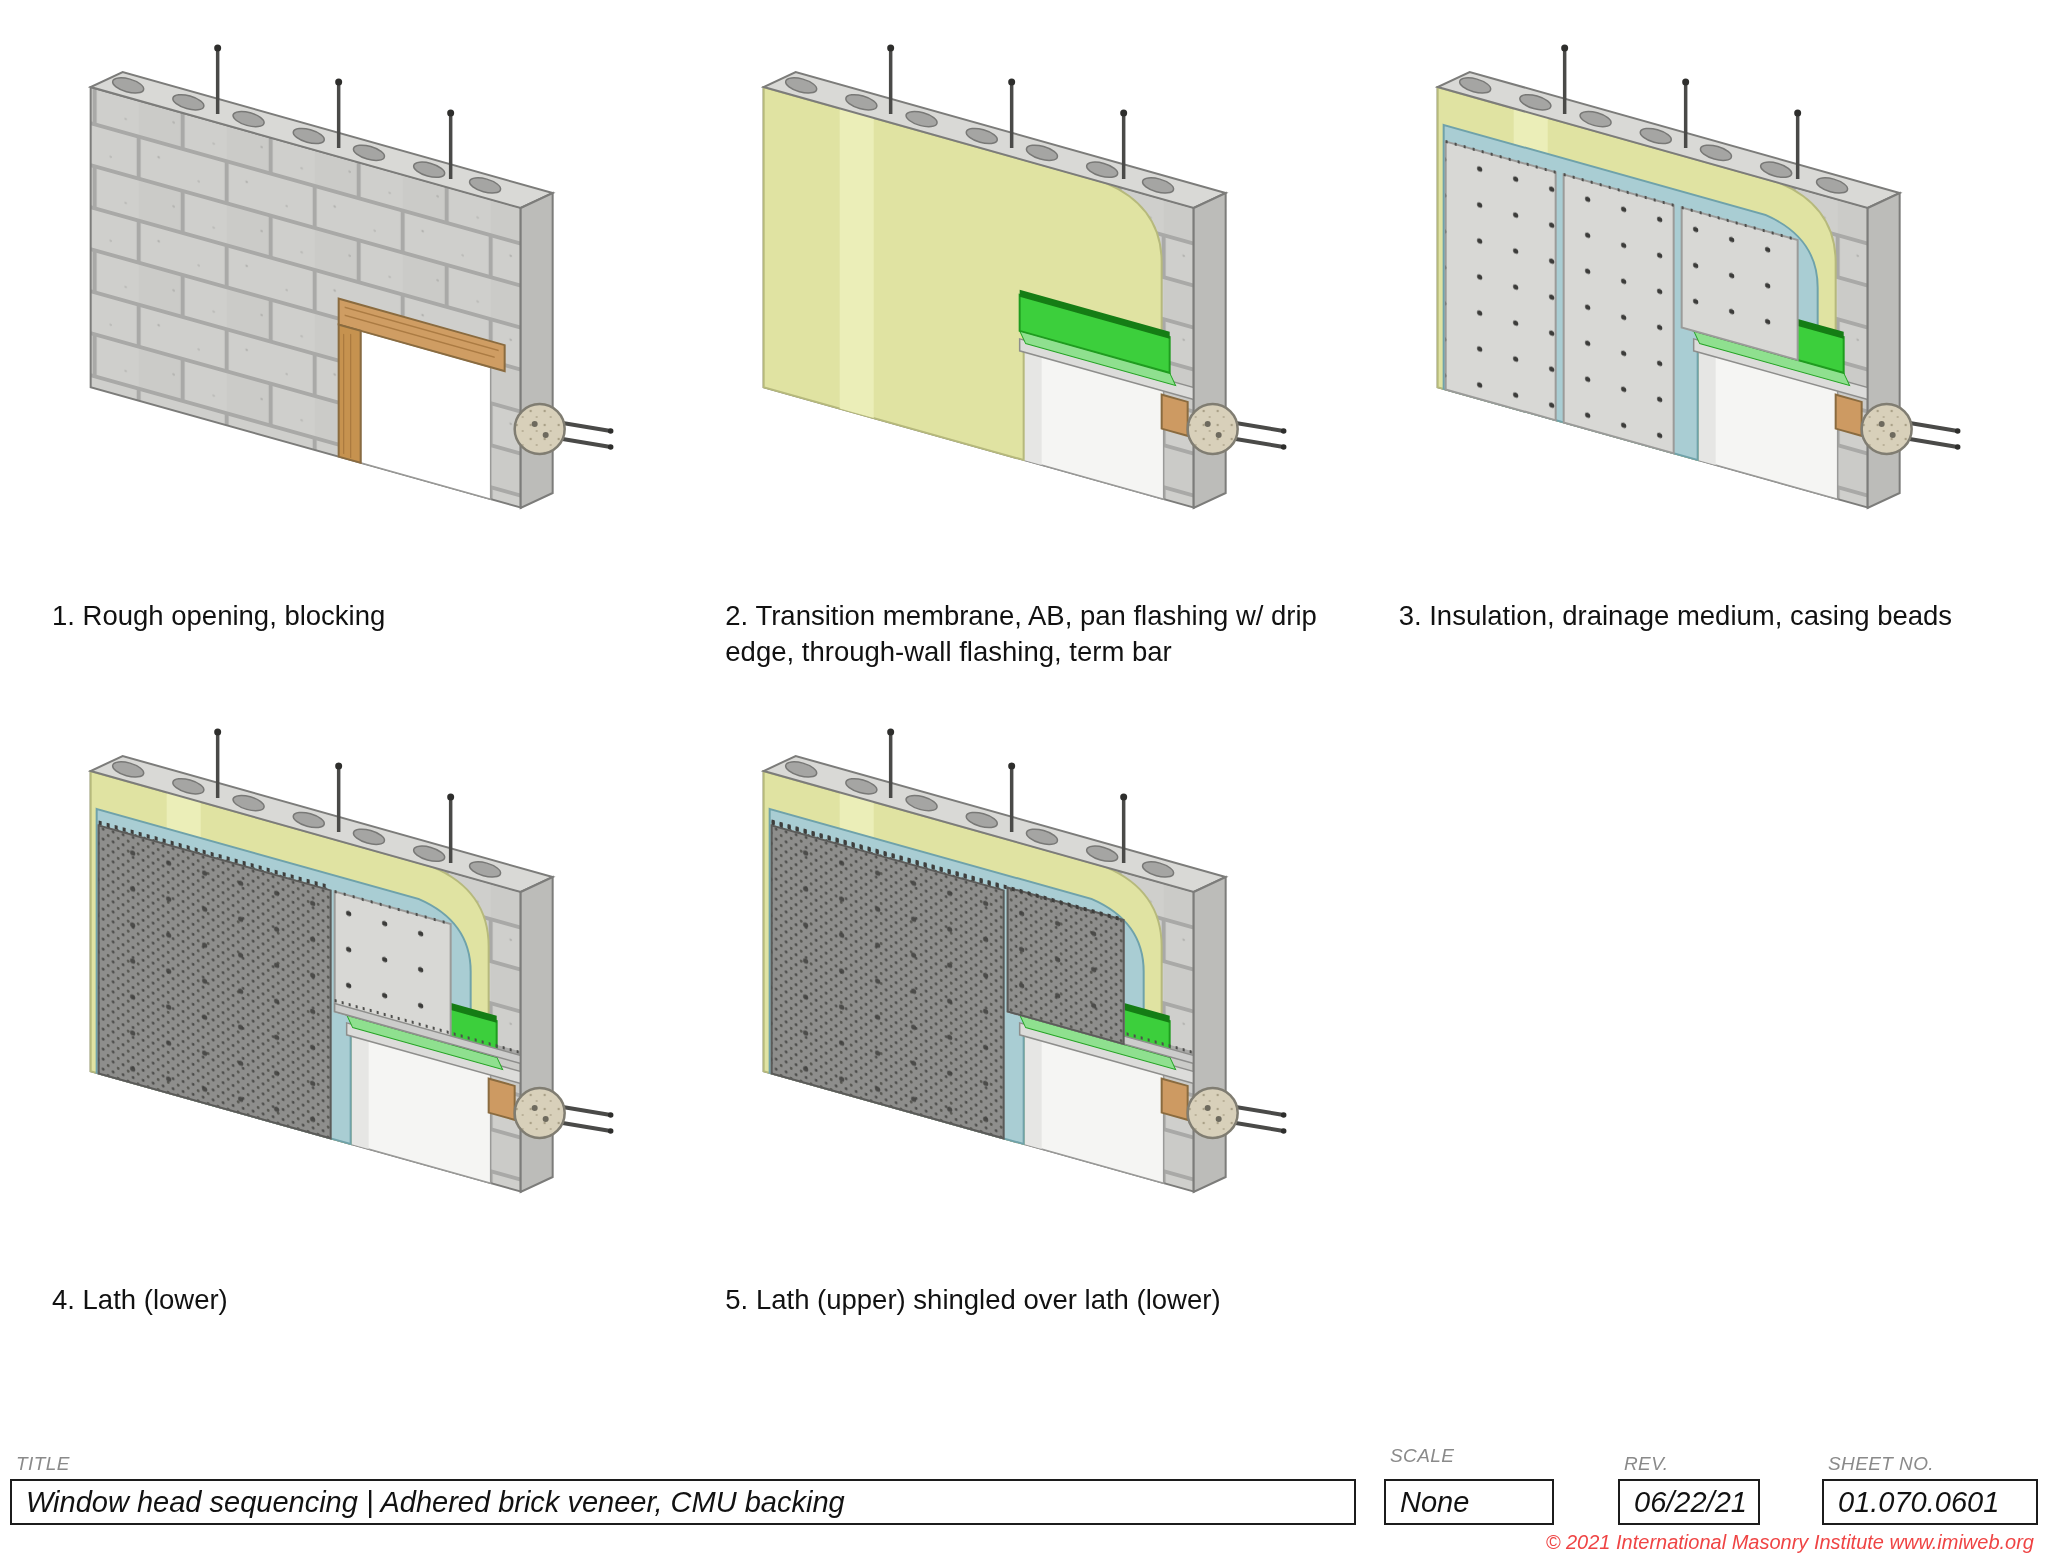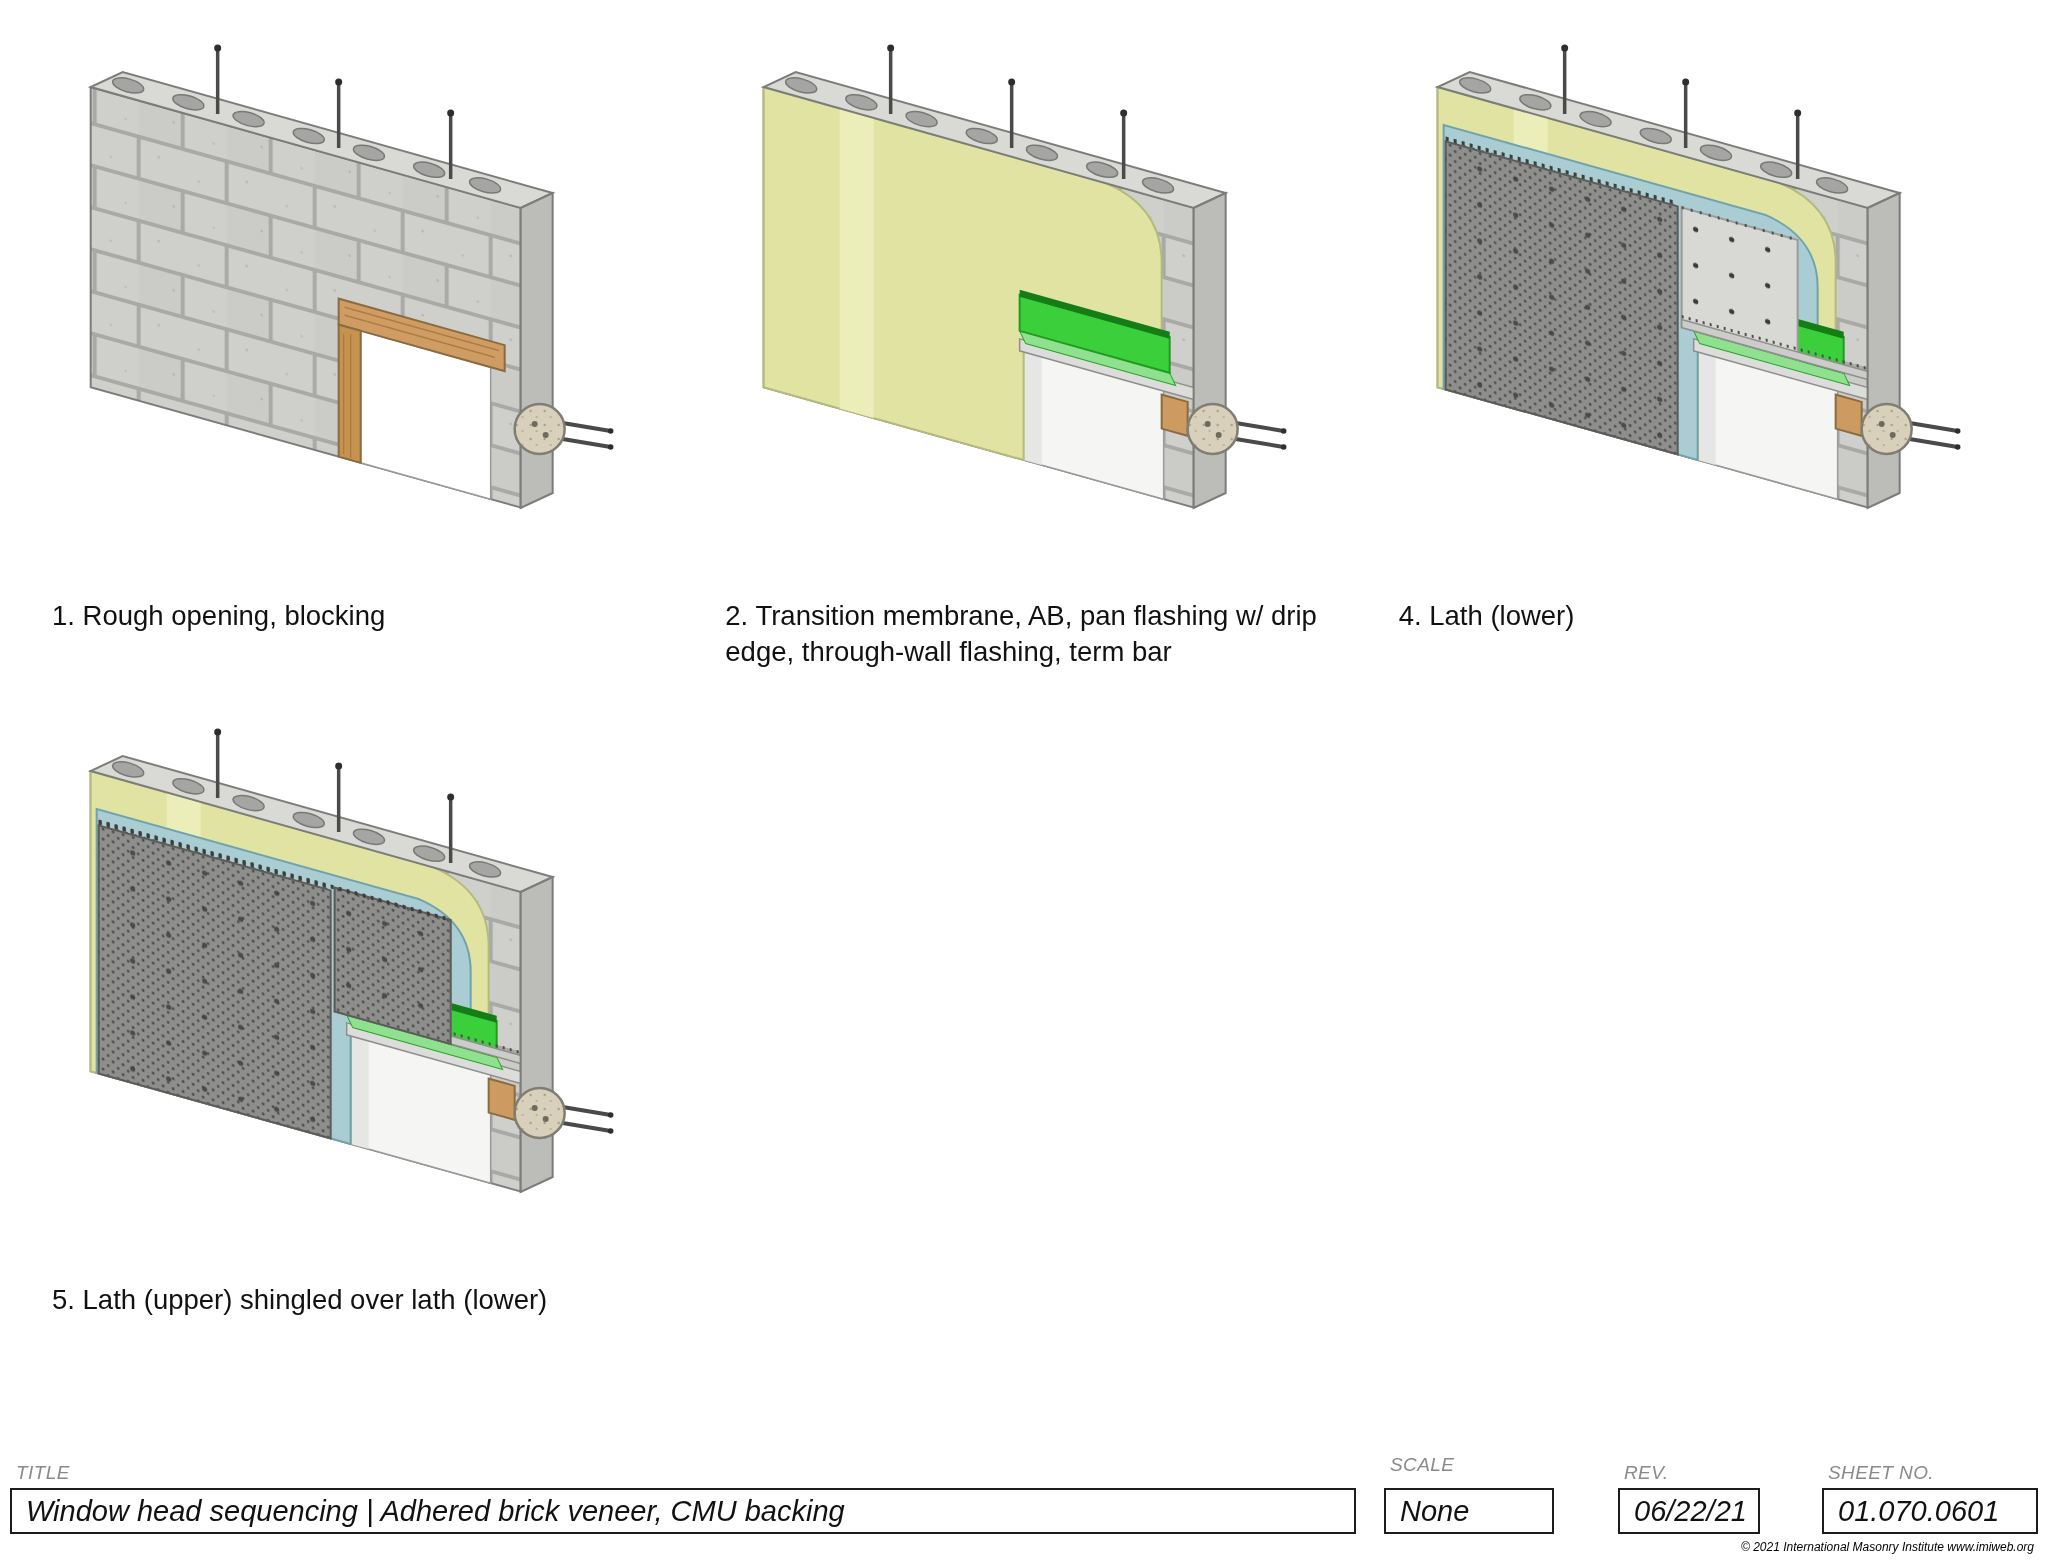--- a/index.html
+++ b/index.html
@@ -48,21 +48,21 @@
     border:2px solid #1c1c1c;
     background:#fff;
     height:46px;
     display:flex;
     align-items:center;
     padding:0 14px;
     font-size:29px;
     white-space:nowrap;
     overflow:hidden;
   }
-  .copyright { text-align:right; font-size:12px; color:#000000; padding:6px 14px 0 0; }
+  .copyright { text-align:right; font-size:20px; color:#ef4444; padding:6px 14px 0 0; }
   .defs-holder { position:absolute; width:0; height:0; overflow:hidden; }
 </style>
 </head>
 <body>
 
 <svg class="defs-holder" aria-hidden="true">
   <defs>
     <pattern id="pat-cmu" width="88" height="84" patternUnits="userSpaceOnUse">
       <rect width="88" height="84" fill="#a9a9a7"></rect>
       <rect x="2" y="2" width="84" height="38" fill="#cfcfcc"></rect>
@@ -209,20 +209,35 @@
         <use href="#ov-hole"></use>
         <use href="#ov-membrane"></use>
         <use href="#ov-flashing"></use>
       </g>
       <use href="#wall-shell"></use>
       <use href="#lintel-cut"></use>
     </svg>
     <figcaption class="caption">2. Transition membrane, AB, pan flashing w/ drip edge, through-wall flashing, term bar</figcaption>
   </figure>
 
+  <figure class="panel">
+    <svg viewBox="0 0 600 560">
+      <g transform="skewY(15.64)">
+        <use href="#face-cmu"></use>
+        <use href="#ov-hole"></use>
+        <use href="#ov-membrane"></use>
+        <use href="#ov-drainage"></use>
+        <use href="#ov-flashing"></use>
+        <use href="#ov-boards"></use>
+      </g>
+      <use href="#wall-shell"></use>
+      <use href="#lintel-cut"></use>
+    </svg>
+    <figcaption class="caption">3. Insulation, drainage medium, casing beads</figcaption>
+  </figure>
 
   <figure class="panel">
     <svg viewBox="0 0 600 560">
       <g transform="skewY(15.64)">
         <use href="#face-cmu"></use>
         <use href="#ov-hole"></use>
         <use href="#ov-membrane"></use>
         <use href="#ov-drainage"></use>
         <use href="#ov-flashing"></use>
         <use href="#ov-boards"></use>

